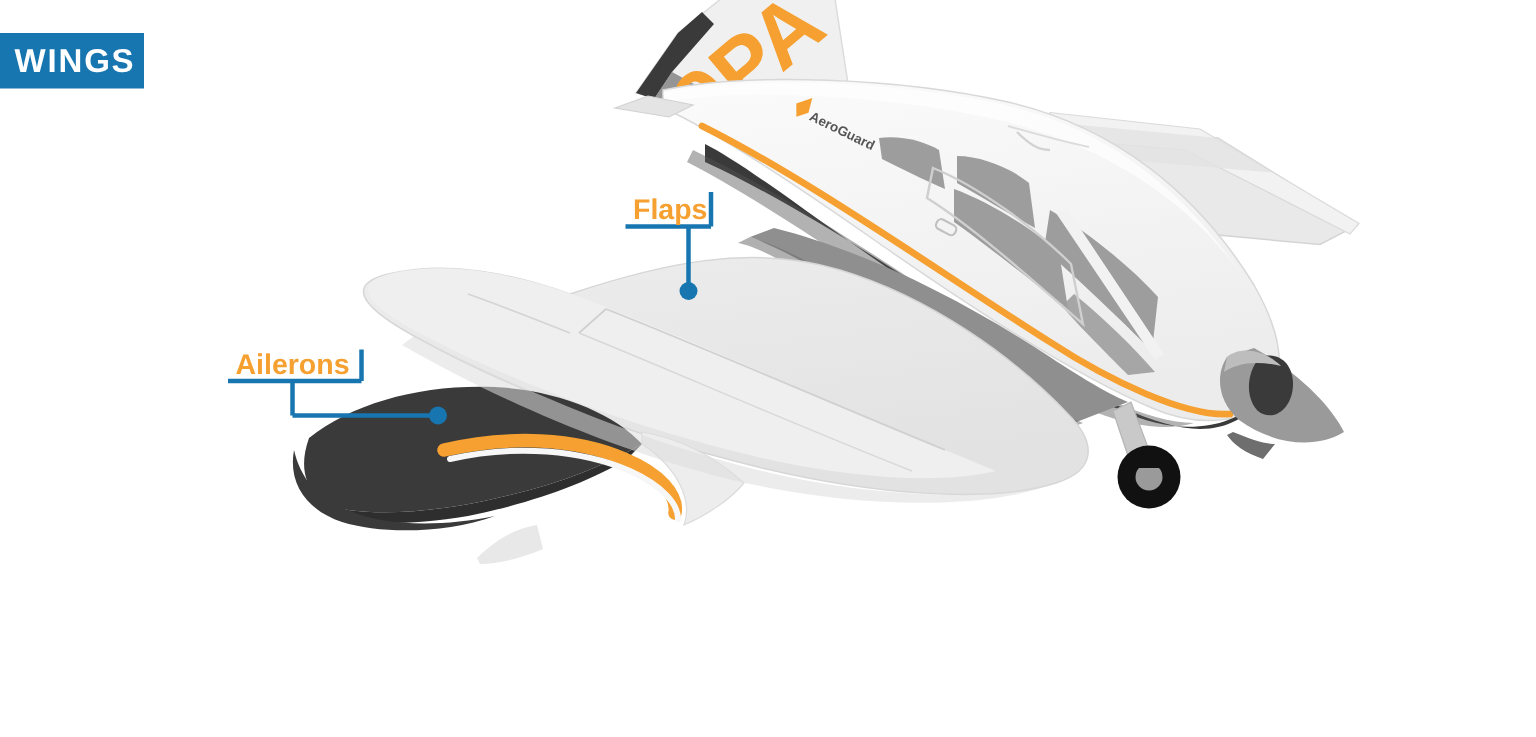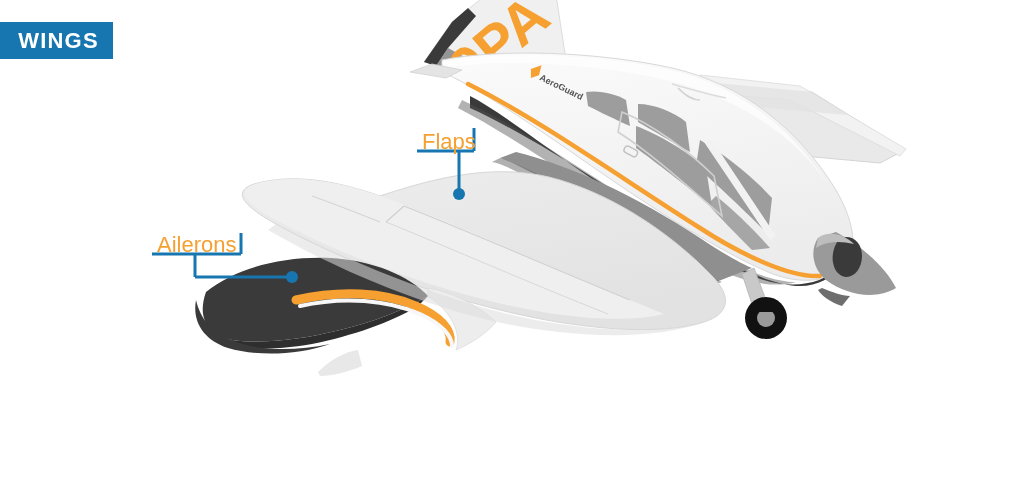--- a/index.html
+++ b/index.html
@@ -21,21 +21,21 @@
     width: 1024px;
     height: 491px;
     background: #ffffff;
   }
 
   
   .section-banner {
     position: absolute;
     left: 0;
     top: 22px;
-    width: 113px;
+    width: 96px;
     height: 37px;
     background: #1776b0;
     display: flex;
     align-items: center;
     justify-content: center;
     box-sizing: border-box;
     padding-left: 4px;
   }
   .section-banner-label {
     color: #ffffff;
@@ -47,22 +47,22 @@
     white-space: nowrap;
   }
 
   
   .callout {
     position: absolute;
   }
   .callout-text {
     position: absolute;
     color: #F5A030;
-    font-size: 22px;
-    font-weight: normal;
+    font-size: 19px;
+    font-weight: bold;
     font-family: "Liberation Sans", sans-serif;
     white-space: nowrap;
     line-height: 1;
   }
 
   
   #art {
     position: absolute;
     left: 0; top: 0;
     width: 1024px;

